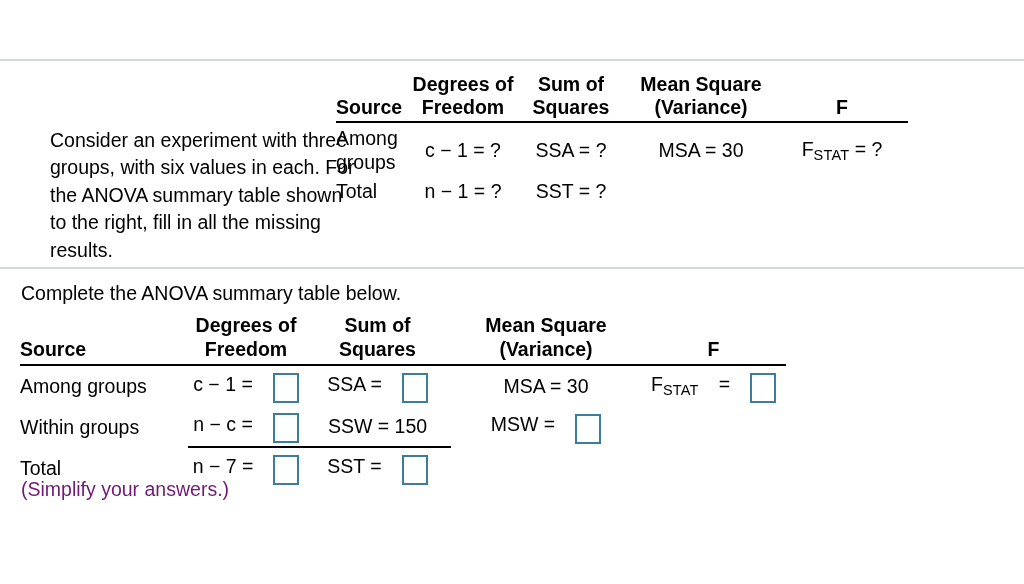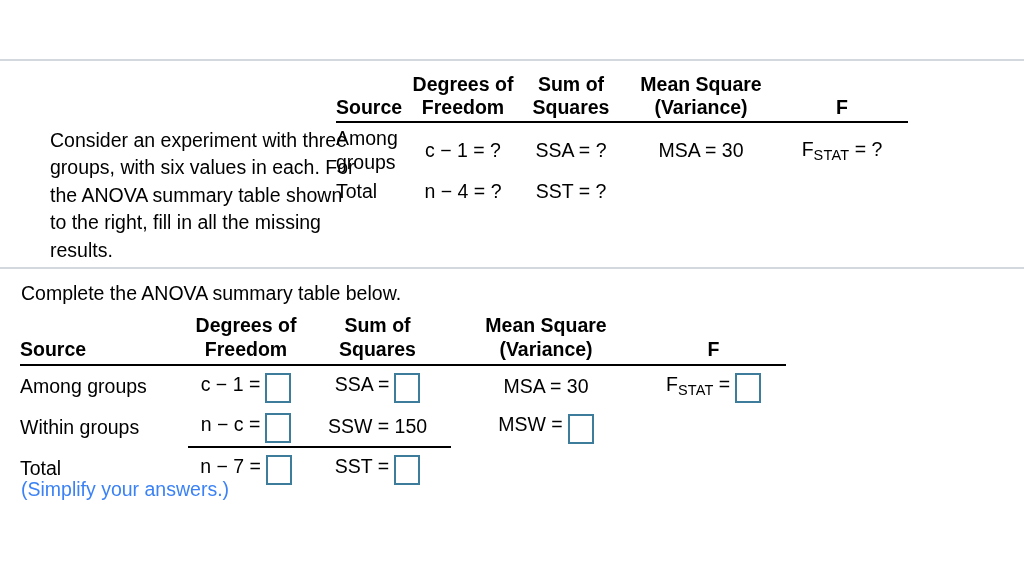--- a/index.html
+++ b/index.html
@@ -136,21 +136,21 @@
 
   
   #answer-table tr.row-within td.a-df,
   #answer-table tr.row-within td.a-ss {
     border-bottom: 2.5px solid #000;
   }
 
   .cellbox {
     display: inline-flex;
     align-items: baseline;
-    gap: 5px;
+    gap: 20px;
     white-space: nowrap;
   }
 
   .answer-input {
     display: inline-block;
     width: 26px;
     height: 30px;
     border: 2px solid #3e7c9b;
     background: #ffffff;
     vertical-align: middle;
@@ -168,21 +168,21 @@
     top: 4px;
     letter-spacing: 0.2px;
   }
 
   #simplify-note {
     position: absolute;
     left: 21px;
     top: 208px;
     font-size: 19.5px;
     line-height: 24px;
-    color: #3b82f6;
+    color: #701a75;
   }
 </style>
 </head>
 <body>
 
 <div class="divider" id="divider-top"></div>
 
 <section id="question-section">
 
   <p id="question-prompt">Consider an experiment with three groups, with six values in each. For the ANOVA summary table shown to the right, fill in all the missing results.</p>
@@ -205,21 +205,21 @@
         <tr>
           <td class="c-source">Among
 groups</td>
           <td class="c-df">c − 1 = ?</td>
           <td class="c-ss">SSA = ?</td>
           <td class="c-ms">MSA = 30</td>
           <td class="c-f"><span>F</span><span class="sub">STAT</span><span> = ?</span></td>
         </tr>
         <tr>
           <td class="c-source">Total</td>
-          <td class="c-df">n − 4 = ?</td>
+          <td class="c-df">n − 1 = ?</td>
           <td class="c-ss">SST = ?</td>
           <td class="c-ms"></td>
           <td class="c-f"></td>
         </tr>
       </tbody>
     </table>
   </div>
 
 </section>
 

